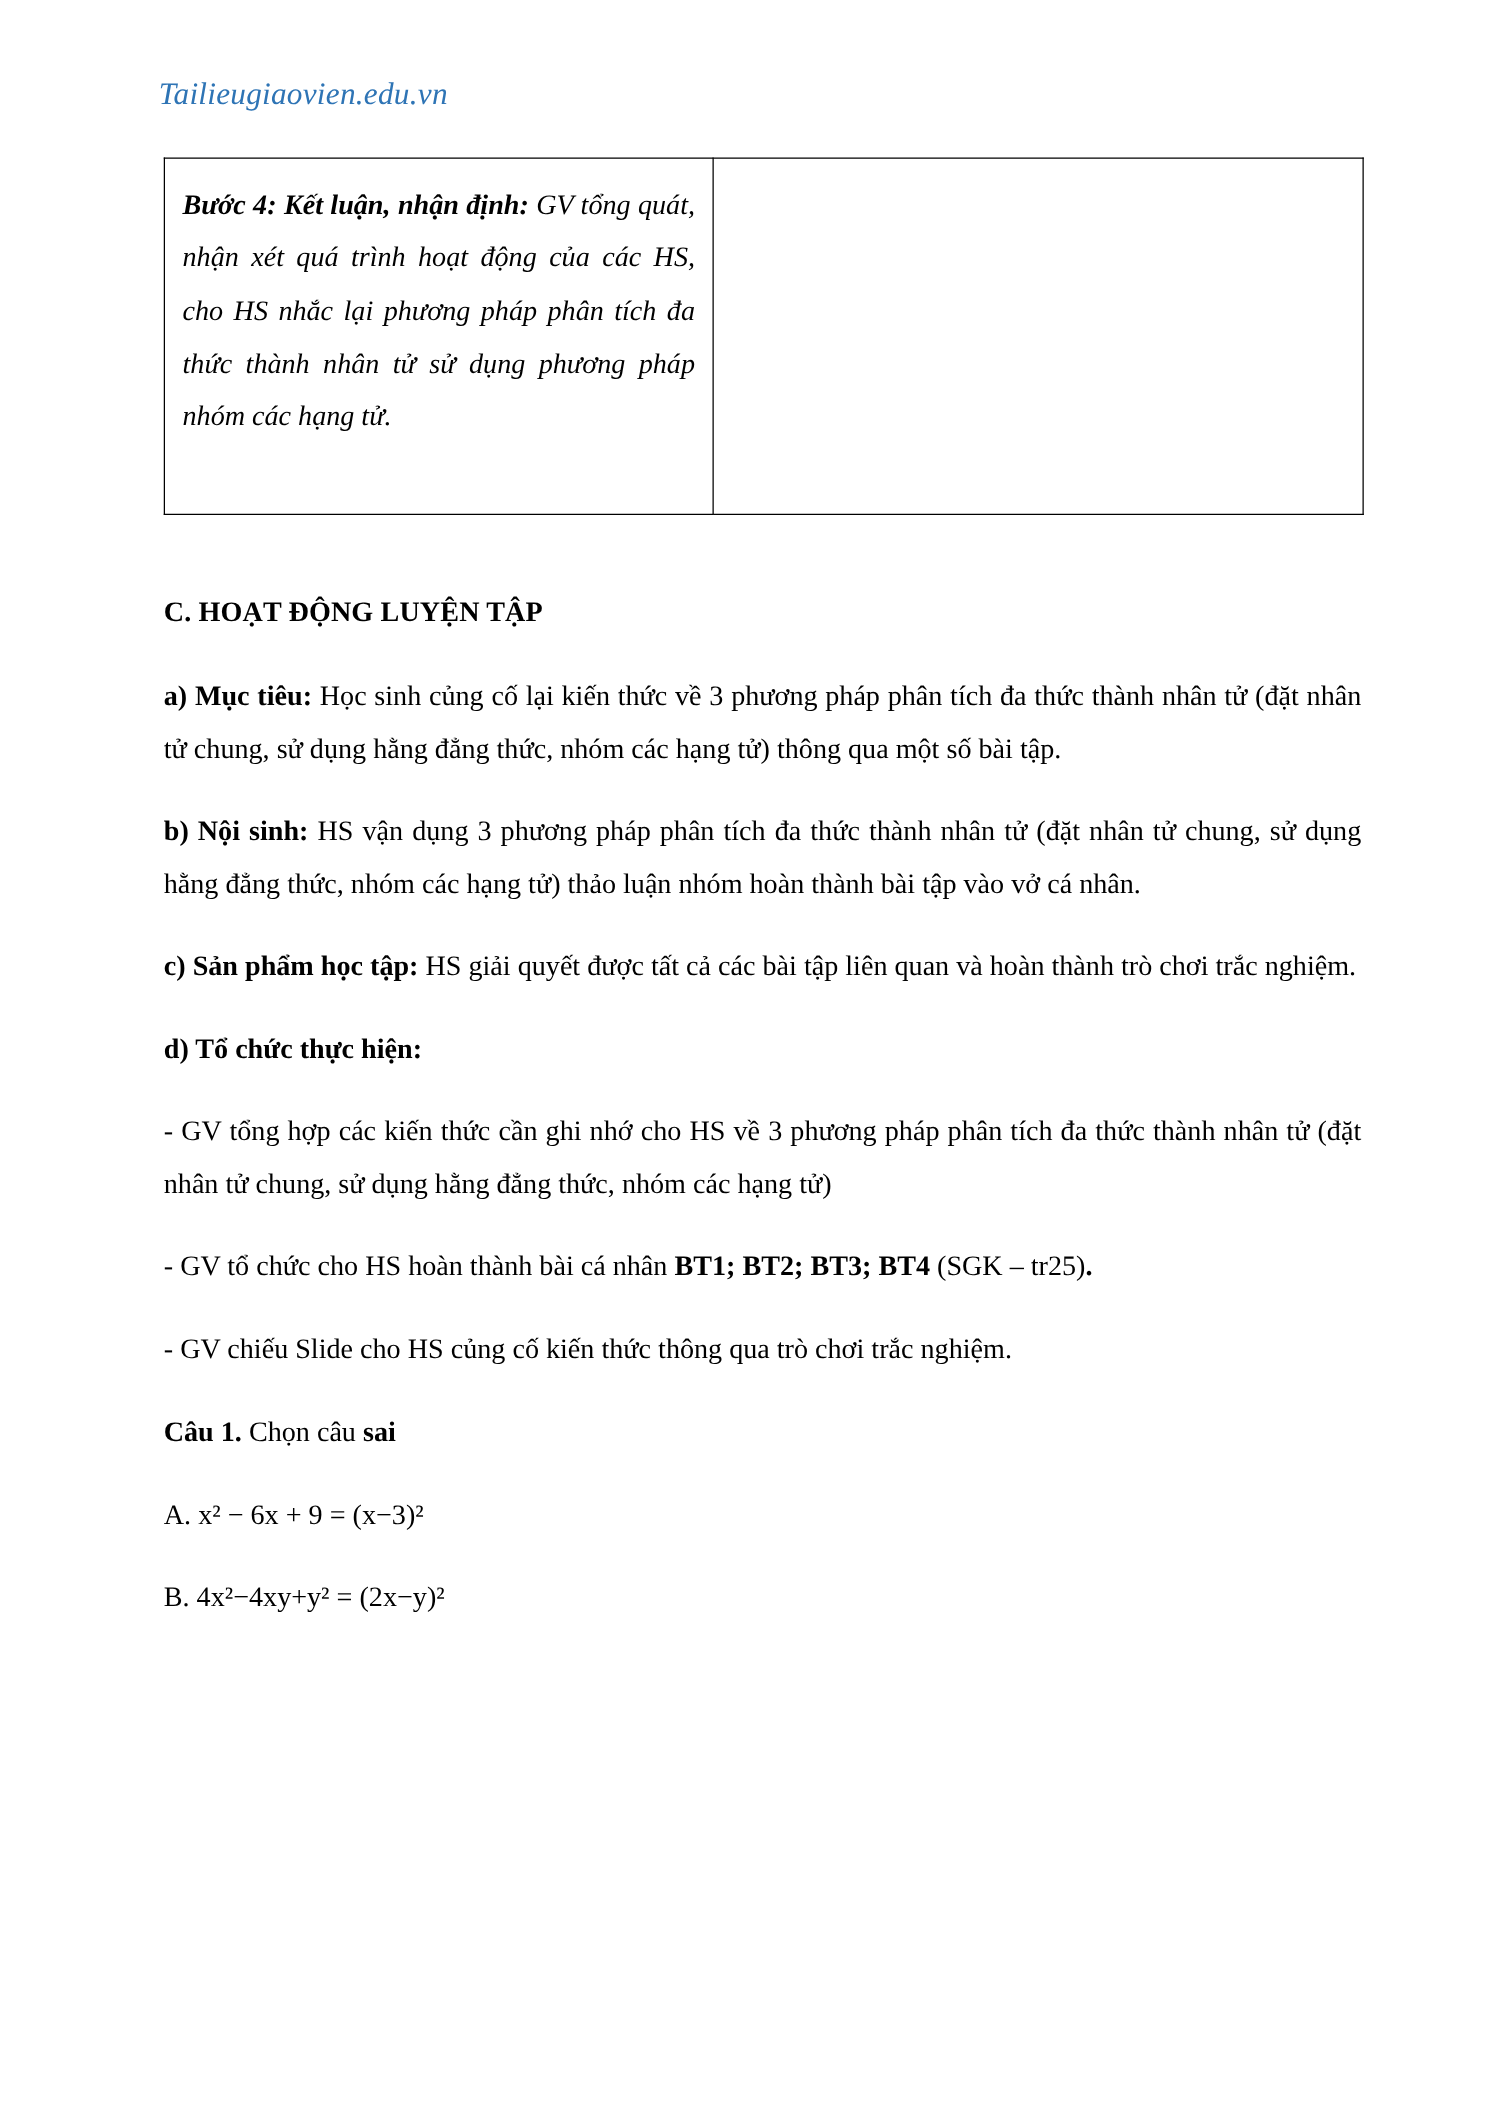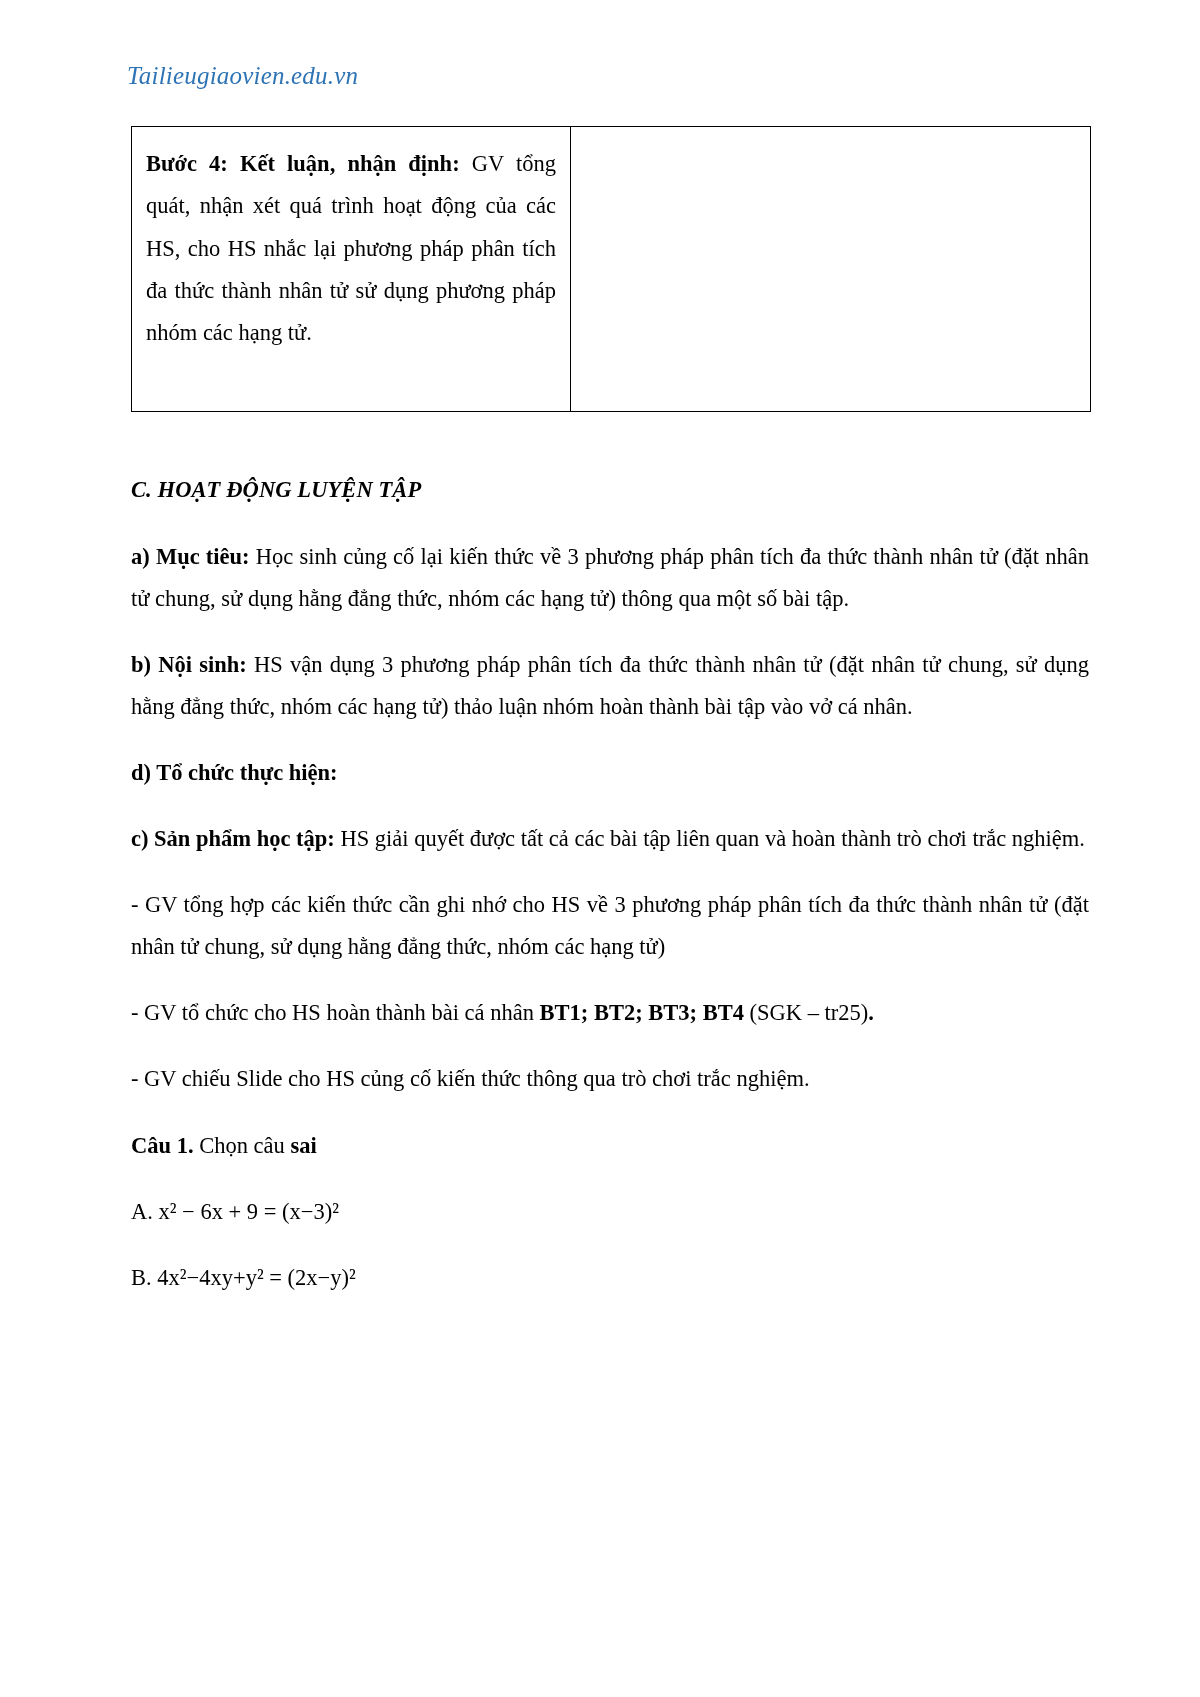--- a/index.html
+++ b/index.html
@@ -42,20 +42,21 @@
     top: 126px;
     width: 958px;
   }
 
   
   table.activity-table {
     border-collapse: collapse;
     width: 957px;
     table-layout: fixed;
     margin: 0;
+    font-style: italic;
   }
   table.activity-table td {
     border: 1.4px solid #000000;
     vertical-align: top;
     padding: 0;
   }
   td.col-left   { width: 438px; }
   td.col-right  { width: 519px; }
 
   .cell-body {
@@ -70,21 +71,20 @@
 
   .spacer-cell { height: 250px; }
 
   
   .section-title {
     font-size: 22.5px;
     font-weight: bold;
     margin: 61px 0 0 0;
     line-height: 1.55;
     letter-spacing: 0.1px;
-    font-style: italic;
   }
   p.para {
     font-size: 22.5px;
     line-height: 1.87;
     margin: 24px 0 0 0;
     text-align: justify;
     text-justify: inter-word;
   }
   p.para.first { margin-top: 28px; }
   p.para b { font-weight: bold; }
@@ -113,23 +113,23 @@
         </tr>
       </tbody>
     </table>
 
     <div class="section-title">C. HOẠT ĐỘNG LUYỆN TẬP</div>
 
     <p class="para first"><b>a) Mục tiêu:</b><span> Học sinh củng cố lại kiến thức về 3 phương pháp phân tích đa thức thành nhân tử (đặt nhân tử chung, sử dụng hằng đẳng thức, nhóm các hạng tử) thông qua một số bài tập.</span></p>
 
     <p class="para"><b>b) Nội sinh:</b><span> HS vận dụng 3 phương pháp phân tích đa thức thành nhân tử (đặt nhân tử chung, sử dụng hằng đẳng thức, nhóm các hạng tử) thảo luận nhóm hoàn thành bài tập vào vở cá nhân.</span></p>
 
+    <p class="para"><b>c) Sản phẩm học tập:</b><span> HS giải quyết được tất cả các bài tập liên quan và hoàn thành trò chơi trắc nghiệm.</span></p>
+
     <p class="para noalign"><b>d) Tổ chức thực hiện:</b><span></span></p>
-
-    <p class="para"><b>c) Sản phẩm học tập:</b><span> HS giải quyết được tất cả các bài tập liên quan và hoàn thành trò chơi trắc nghiệm.</span></p>
 
 
     <p class="para"><span>- GV tổng hợp các kiến thức cần ghi nhớ cho HS về 3 phương pháp phân tích đa thức thành nhân tử (đặt nhân tử chung, sử dụng hằng đẳng thức, nhóm các hạng tử)</span></p>
 
     <p class="para noalign"><span>- GV tổ chức cho HS hoàn thành bài cá nhân </span><b>BT1; BT2; BT3; BT4</b><span> (SGK – tr25)</span><b>.</b></p>
 
     <p class="para noalign"><span>- GV chiếu Slide cho HS củng cố kiến thức thông qua trò chơi trắc nghiệm.</span></p>
 
     <p class="para noalign"><b>Câu 1.</b><span> Chọn câu </span><b>sai</b></p>
 

